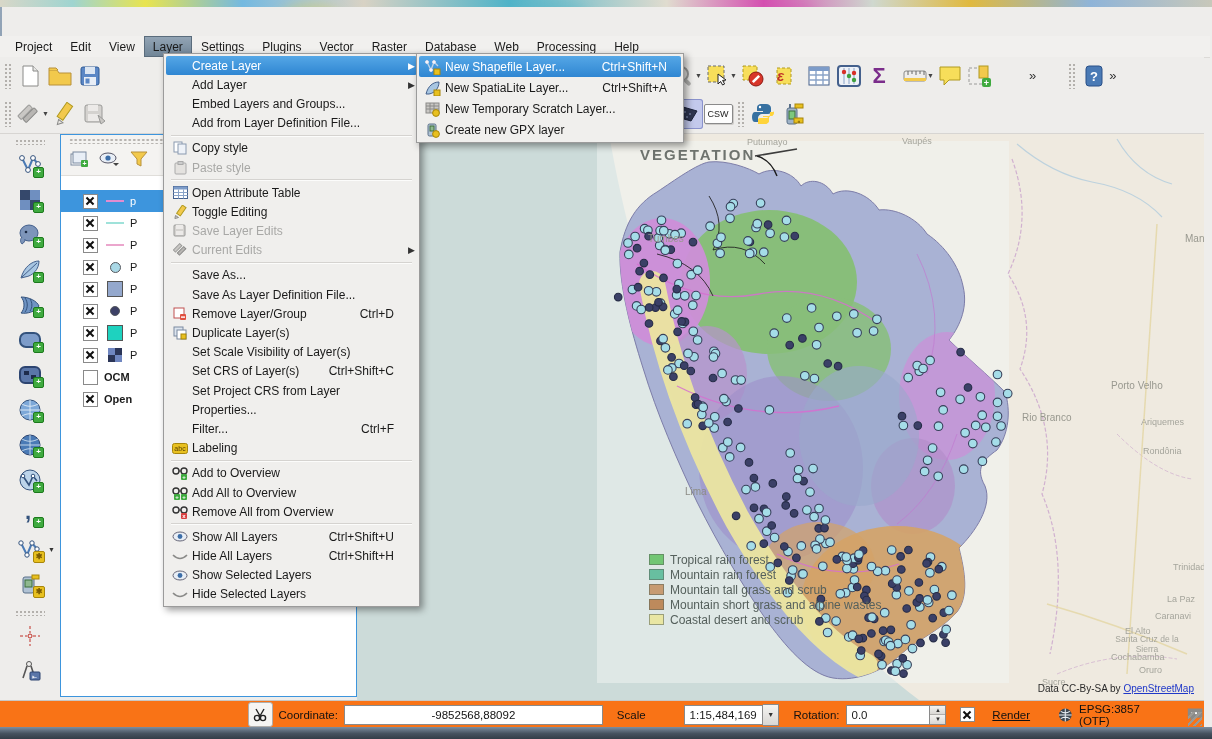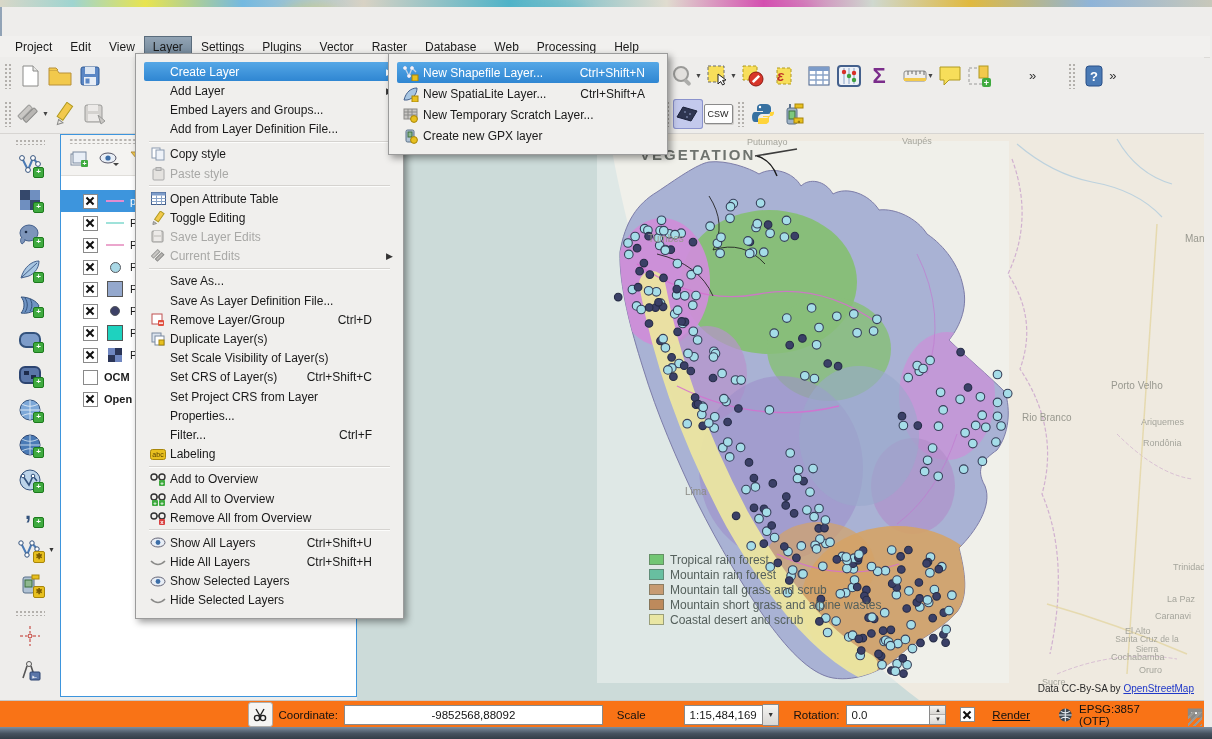--- a/index.html
+++ b/index.html
@@ -87,21 +87,21 @@
   .place.small{font-size:9px;color:#a5a59c;}
   #map-title{position:absolute;left:283px;top:12px;font-size:15px;font-weight:bold;letter-spacing:2px;color:#6e736e;}
   #legend{position:absolute;left:292px;top:418px;}
   .lg-row{display:flex;align-items:center;height:15px;}
   .lg-swatch{width:13px;height:9px;border:1px solid rgba(90,100,90,.55);flex:0 0 13px;}
   .lg-label{margin-left:6px;font-size:12px;color:#55605c;}
   #attribution{position:absolute;right:10px;bottom:6px;font-size:10px;color:#2a2a2a;}
   #attribution a{color:#2038c8;text-decoration:underline;}
 
   
-  .menu{position:absolute;background:#f0efed;border:1px solid #9b9b9b;box-shadow:3px 3px 7px rgba(0,0,0,.4);padding:8px;z-index:60;}
+  .menu{position:absolute;background:#f0efed;border:1px solid #9b9b9b;box-shadow:3px 3px 7px rgba(0,0,0,.4);padding:2px;z-index:60;margin-left:28px;}
   #layer-menu{left:135px;top:53px;width:251px;}
   #create-layer-submenu{left:388px;top:53px;width:262px;}
   .mi{display:flex;align-items:center;height:19.2px;padding:0 2px 0 2px;}
   #create-layer-submenu .mi{height:21px;}
   .mico{width:24px;flex:0 0 24px;display:flex;align-items:center;justify-content:center;}
   .mlabel{white-space:nowrap;}
   .msc{margin-left:auto;padding-right:12px;white-space:nowrap;}
   .marrow{width:9px;flex:0 0 9px;font-size:9px;color:#333;text-align:right;}
   .mi.hl{background:linear-gradient(#55a7e6,#2f86d2);color:#fff;border-radius:2px;}
   .mi.hl .marrow{color:#fff;}
@@ -938,21 +938,21 @@
           <span class="lg-label">Coastal desert and scrub</span>
         </div>
     </div>
     <div class="place small" style="left:390px;top:3px;">Putumayo</div>
     <div class="place small" style="left:545px;top:2px;">Vaupés</div>
     <div class="place" style="left:828px;top:99px;">Mana</div>
     <div class="place" style="left:291px;top:99px;">Tumbes</div>
     <div class="place" style="left:746px;top:246px;padding-left:8px;">Porto Velho</div>
     <div class="place" style="left:665px;top:278px;">Rio Branco</div>
     <div class="place small" style="left:784px;top:283px;text-align:center;">Ariquemes</div>
-    <div class="place small" style="left:786px;top:304px;text-align:center;">Rondônia</div>
+    <div class="place small" style="left:786px;top:312px;text-align:center;">Rondônia</div>
     <div class="place" style="left:328px;top:352px;color:#8c8c86;">Lima</div>
     <div class="place small" style="left:816px;top:428px;">Trinidad</div>
     <div class="place small" style="left:810px;top:460px;">La Paz</div>
     <div class="place small" style="left:798px;top:477px;">Caranavi</div>
     <div class="place small" style="left:768px;top:492px;">El Alto</div>
     <div class="place small" style="left:754px;top:518px;">Cochabamba</div>
     <div class="place small" style="left:782px;top:531px;">Oruro</div>
     <div class="place small" style="left:748px;top:500px;width:84px;white-space:normal;text-align:center;font-size:8.5px;">Santa Cruz de la Sierra</div>
     <div class="place small" style="left:685px;top:543px;">Sucre</div>
     <div id="attribution"><span>Data CC-By-SA by </span><a href="#">OpenStreetMap</a></div>

